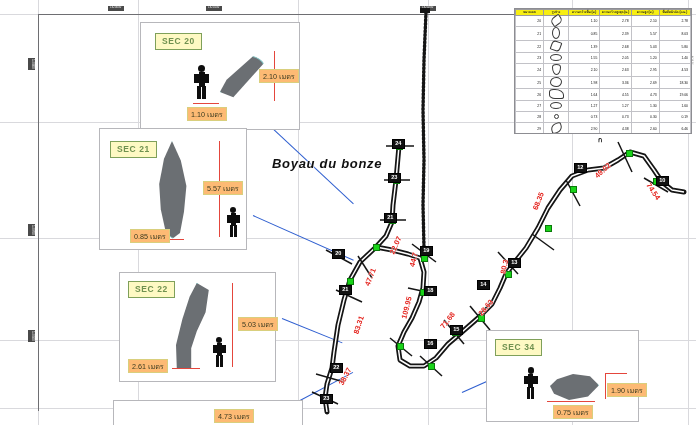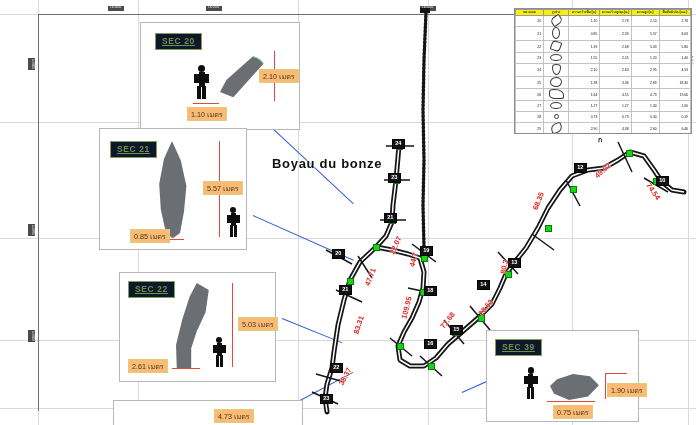--- a/index.html
+++ b/index.html
@@ -18,23 +18,23 @@
 
   
   .tick{position:absolute;background:#4a4a4a;color:#fff;font-size:2.6px;
         letter-spacing:.2px;line-height:1;padding:1px 2px;white-space:nowrap;
         transform-origin:center;}
   .tick.vert{writing-mode:vertical-rl;}
 
   
   .sec-panel{position:absolute;background:#fff;border:1.1px solid #b7b7bb;
              box-sizing:border-box;}
-  .sec-tag{position:absolute;border:1.1px solid #7fa05a;background:#0f172a;
+  .sec-tag{position:absolute;border:1.1px solid #7fa05a;background:#fef9c3;
            color:#6f9150;font-size:8.5px;font-weight:700;letter-spacing:.6px;
-           padding:3px 6px;line-height:1;text-decoration:underline;}
+           padding:3px 6px;line-height:1;}
   .dim-label{position:absolute;background:#fdba74;border:.9px solid #d9cf7d;
              color:#3a3a20;font-size:7.2px;line-height:1;padding:2.5px 3px;
              white-space:nowrap;}
   .dim-rule{position:absolute;background:#e4463c;}
   .dim-rule.v{width:1.4px;}
   .dim-rule.h{height:1.4px;}
 
   
   .person{position:absolute;}
   .person i{position:absolute;background:#0d0d0d;display:block;}
@@ -54,21 +54,21 @@
            width:5px;height:5px;}
   .stn-flag{position:absolute;background:#111;color:#fff;font-size:5.6px;
             font-weight:700;line-height:1;padding:1.4px 2.2px;
             border:.8px solid #000;white-space:nowrap;}
   .leg-len{position:absolute;color:#e4231d;font-size:7.4px;font-weight:700;
            line-height:1;white-space:nowrap;transform-origin:left center;
            text-shadow:0 0 1px #fff,0 0 1px #fff;}
 
   .map-title{position:absolute;color:#101010;font-size:13px;font-weight:700;
              letter-spacing:.7px;white-space:nowrap;
-             text-shadow:0 0 2px #fff,0 0 2px #fff,0 0 2px #fff;}
+             text-shadow:0 0 2px #fff,0 0 2px #fff,0 0 2px #fff;font-style:italic;}
 
   
   .leader{position:absolute;background:#2f5fd0;height:1.1px;
           transform-origin:left center;}
 
   
   .tbl-wrap{position:absolute;background:#fff;border:1.1px solid #8d8d92;
             box-sizing:border-box;overflow:hidden;}
   table.survey{border-collapse:collapse;width:100%;height:100%;
                table-layout:fixed;}
@@ -270,21 +270,21 @@
     <div class="dim-label" style="left:118px;top:44px;">5.03 เมตร</div>
     <div class="dim-rule h" style="left:52px;top:95px;width:28px;"></div>
     <div class="dim-label" style="left:8px;top:86px;">2.61 เมตร</div>
   </div>
 
   <div class="sec-panel" style="left:113px;top:400px;width:190px;height:40px;">
     <div class="dim-label" style="left:100px;top:8px;">4.73 เมตร</div>
   </div>
 
   <div class="sec-panel" style="left:486px;top:330px;width:153px;height:92px;">
-    <div class="sec-tag" style="left:8px;top:8px;">SEC 39</div>
+    <div class="sec-tag" style="left:8px;top:8px;">SEC 34</div>
     <div class="person" style="left:36px;top:36px;width:15px;height:32px;">
       <i class="p-head" style="left:4.5px;top:0;width:6.5px;height:6.5px;"></i>
       <i class="p-body" style="left:5px;top:6.5px;width:5px;height:14px;"></i>
       <i class="p-arm" style="left:0.5px;top:8.5px;width:4.5px;height:8px;"></i>
       <i class="p-arm" style="left:10px;top:8.5px;width:4.5px;height:8px;"></i>
       <i class="p-leg" style="left:4px;top:19.5px;width:3px;height:12.5px;"></i>
       <i class="p-leg" style="left:8px;top:19.5px;width:3px;height:12.5px;"></i>
     </div>
     <div class="blob" style="left:62px;top:42px;width:48px;height:26px;
          border-radius:50% 42% 58% 48%/60% 52% 48% 56%;

